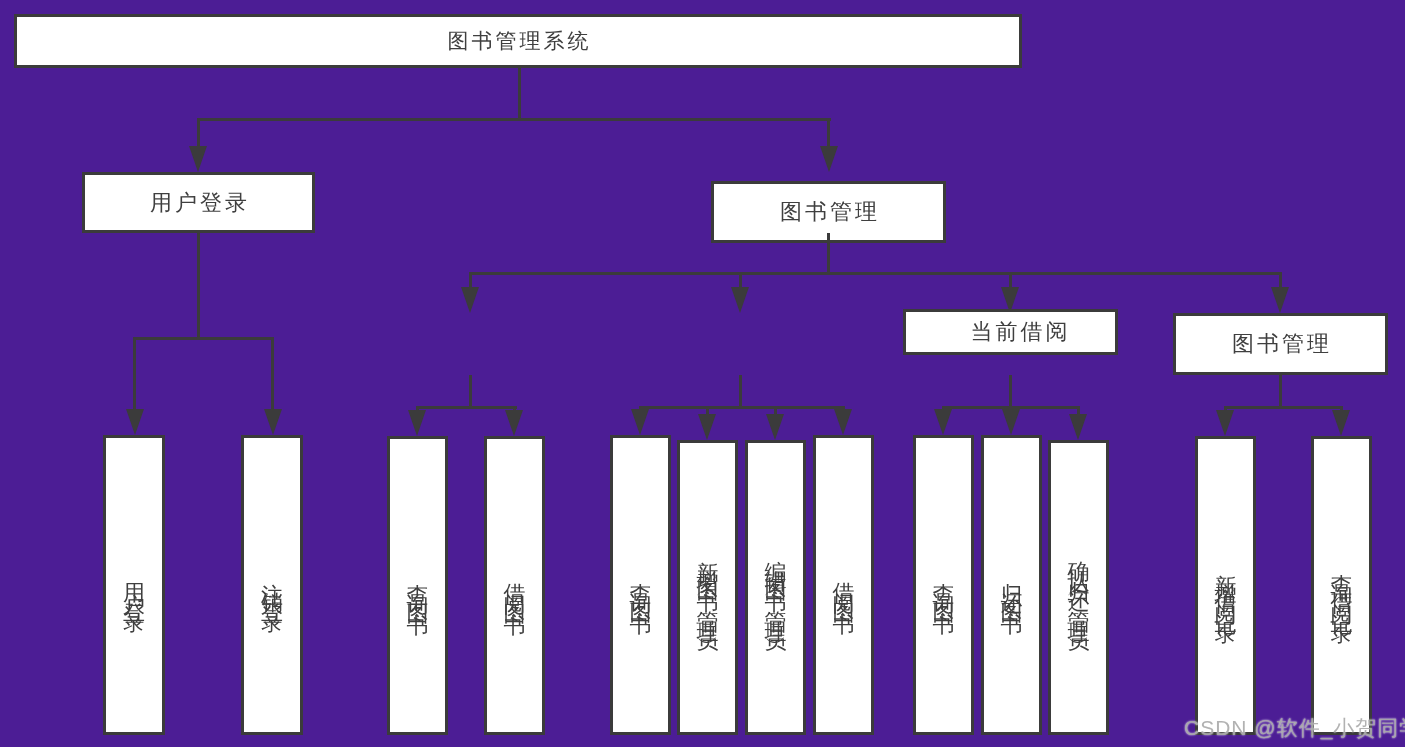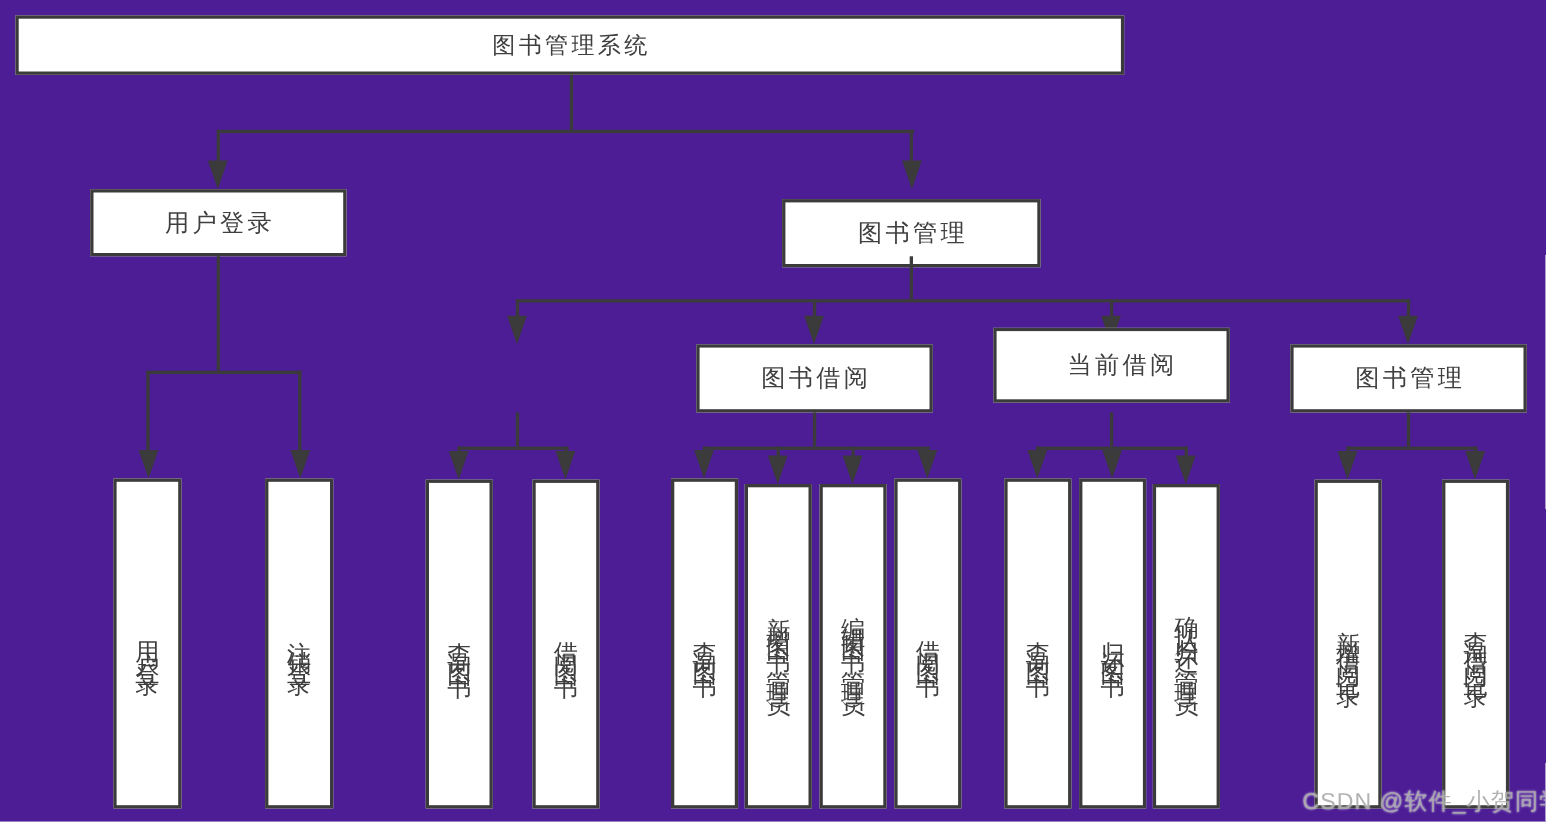--- a/index.html
+++ b/index.html
@@ -92,22 +92,21 @@
   <div class="line" style="left:469px; top:272px; width:813px; height:3px;"></div>
   <div class="line" style="left:469px;  top:272px; width:3px; height:16px;"></div>
   <div class="line" style="left:739px;  top:272px; width:3px; height:16px;"></div>
   <div class="line" style="left:1009px; top:272px; width:3px; height:16px;"></div>
   <div class="line" style="left:1279px; top:272px; width:3px; height:16px;"></div>
   <div class="arrow" style="left:461px;  top:287px;"></div>
   <div class="arrow" style="left:731px;  top:287px;"></div>
   <div class="arrow" style="left:1001px; top:287px;"></div>
   <div class="arrow" style="left:1271px; top:287px;"></div>
 
-  <div class="box h-box" style="left:633px; top:313px; width:215px; height:62px;">图书借阅</div>
-  <div class="box h-box" style="left:903px; top:298px; width:215px; height:68px;padding-left:17px;">当前借阅</div>
+  <div class="box h-box" style="left:903px; top:309px; width:215px; height:46px;padding-left:17px;">当前借阅</div>
   <div class="box h-box" style="left:1173px; top:313px; width:215px; height:62px;">图书管理</div>
 
   <div class="line" style="left:469px; top:375px; width:3px; height:31px;"></div>
   <div class="line" style="left:416px; top:406px; width:101px; height:3px;"></div>
   <div class="line" style="left:416px; top:406px; width:3px; height:7px;"></div>
   <div class="line" style="left:513px; top:406px; width:3px; height:7px;"></div>
   <div class="arrow" style="left:408px; top:410px;"></div>
   <div class="arrow" style="left:505px; top:410px;"></div>
 
   <div class="line" style="left:739px; top:375px; width:3px; height:31px;"></div>

